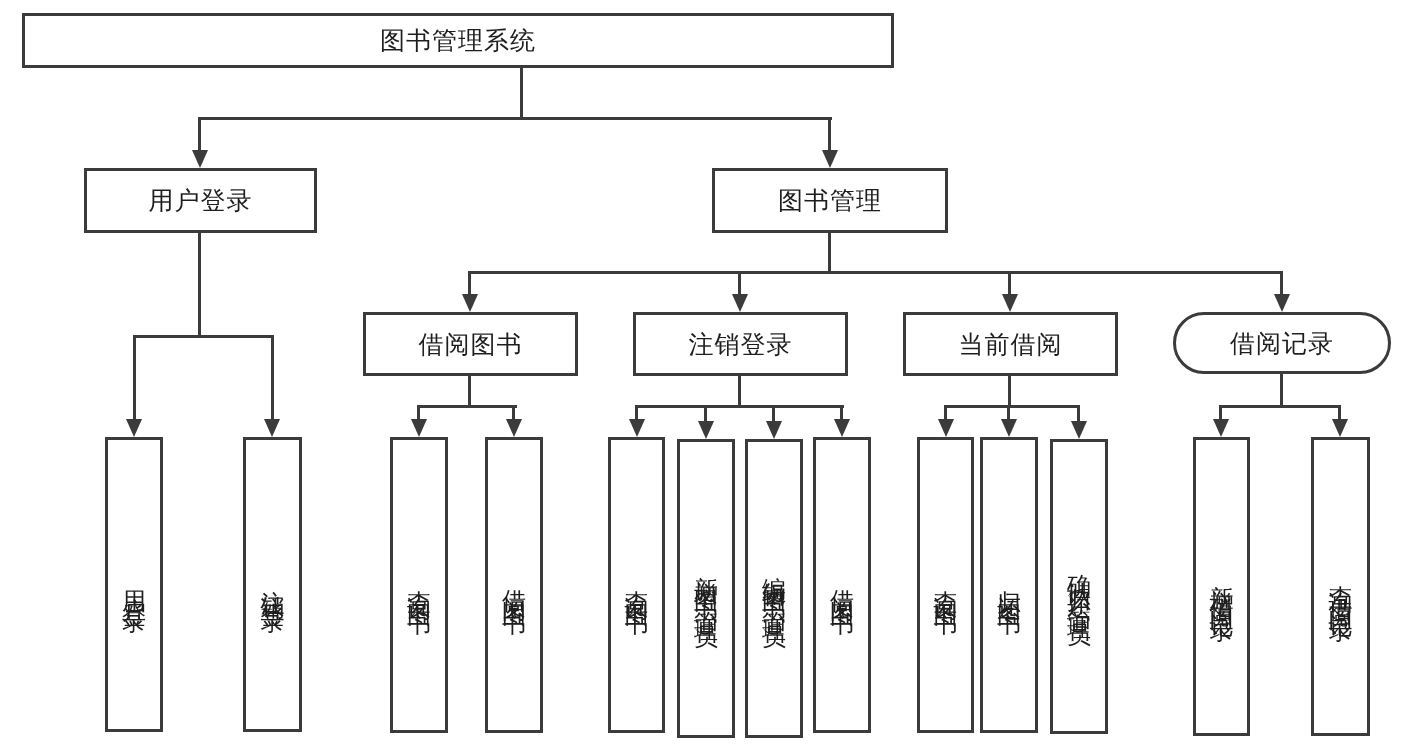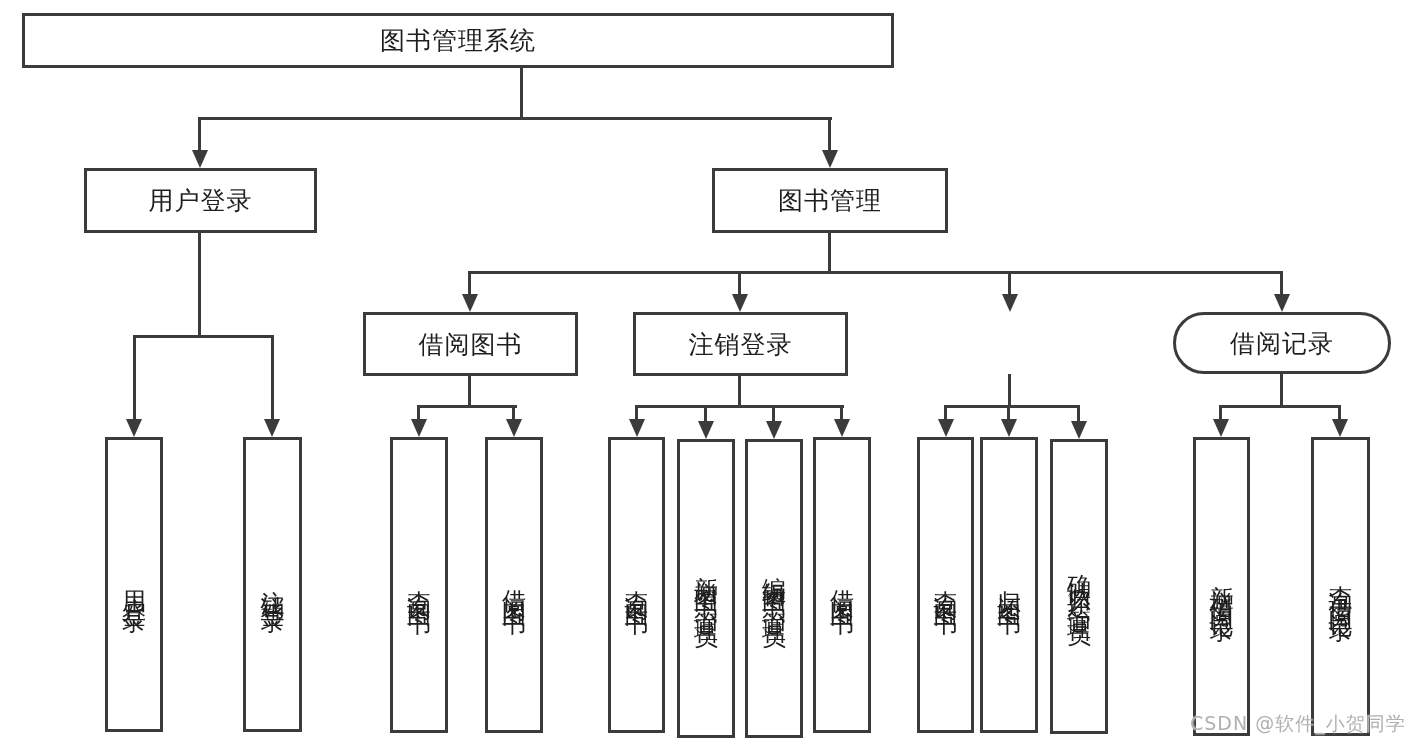--- a/index.html
+++ b/index.html
@@ -54,21 +54,20 @@
     letter-spacing:1px;
     white-space:nowrap;
     z-index:5;
     text-shadow:0 0 2px #ffffff;
   }
 </style>
 </head>
 <body>
 
 <div id="stage">
-  <div class="watermark">CSDN @软件_小贺同学</div>
 <div class="line" style="left: 520px; top: 66px; width: 3px; height: 54px; background: rgb(59, 59, 59);"></div>
     <div class="line" style="left: 199px; top: 117px; width: 633px; height: 3px; background: rgb(59, 59, 59);"></div>
     <div class="line" style="left: 198px; top: 117px; width: 3px; height: 36px; background: rgb(59, 59, 59);"></div>
     <div class="line" style="left: 828px; top: 117px; width: 3px; height: 36px; background: rgb(59, 59, 59);"></div>
     <div class="line" style="left: 198px; top: 231px; width: 3px; height: 106px; background: rgb(59, 59, 59);"></div>
     <div class="line" style="left: 133px; top: 335px; width: 141px; height: 3px; background: rgb(59, 59, 59);"></div>
     <div class="line" style="left: 133px; top: 335px; width: 3px; height: 86px; background: rgb(59, 59, 59);"></div>
     <div class="line" style="left: 271px; top: 335px; width: 3px; height: 86px; background: rgb(59, 59, 59);"></div>
     <div class="line" style="left: 828px; top: 231px; width: 3px; height: 43px; background: rgb(59, 59, 59);"></div>
     <div class="line" style="left: 468px; top: 271px; width: 815px; height: 3px; background: rgb(59, 59, 59);"></div>
@@ -122,20 +121,23 @@
     </div>
     <div class="node h" style="left: 712px; top: 168px; width: 236px; height: 65px; border-color: rgb(59, 59, 59); color: rgb(30, 30, 30);">
       <span class="label">图书管理</span>
     </div>
     <div class="node h" style="left: 363px; top: 312px; width: 215px; height: 64px; border-color: rgb(59, 59, 59); color: rgb(30, 30, 30);">
       <span class="label">借阅图书</span>
     </div>
     <div class="node h" style="left: 633px; top: 312px; width: 215px; height: 64px; border-color: rgb(59, 59, 59); color: rgb(30, 30, 30);">
       <span class="label">注销登录</span>
     </div>
+    <div class="node h" style="left: 903px; top: 312px; width: 215px; height: 64px; border-color: rgb(59, 59, 59); color: rgb(30, 30, 30);">
+      <span class="label">当前借阅</span>
+    </div>
     <div class="node h" style="left: 1173px; top: 312px; width: 218px; height: 62px; border-color: rgb(59, 59, 59); color: rgb(30, 30, 30); border-radius: 31px;">
       <span class="label">借阅记录</span>
     </div>
     <div class="node v" style="left: 105px; top: 437px; width: 58px; height: 295px; border-color: rgb(59, 59, 59); color: rgb(30, 30, 30);">
       <span class="label">用户登录</span>
     </div>
     <div class="node v" style="left: 243px; top: 437px; width: 59px; height: 295px; border-color: rgb(59, 59, 59); color: rgb(30, 30, 30);">
       <span class="label">注销登录</span>
     </div>
     <div class="node v" style="left: 390px; top: 437px; width: 58px; height: 296px; border-color: rgb(59, 59, 59); color: rgb(30, 30, 30);">

